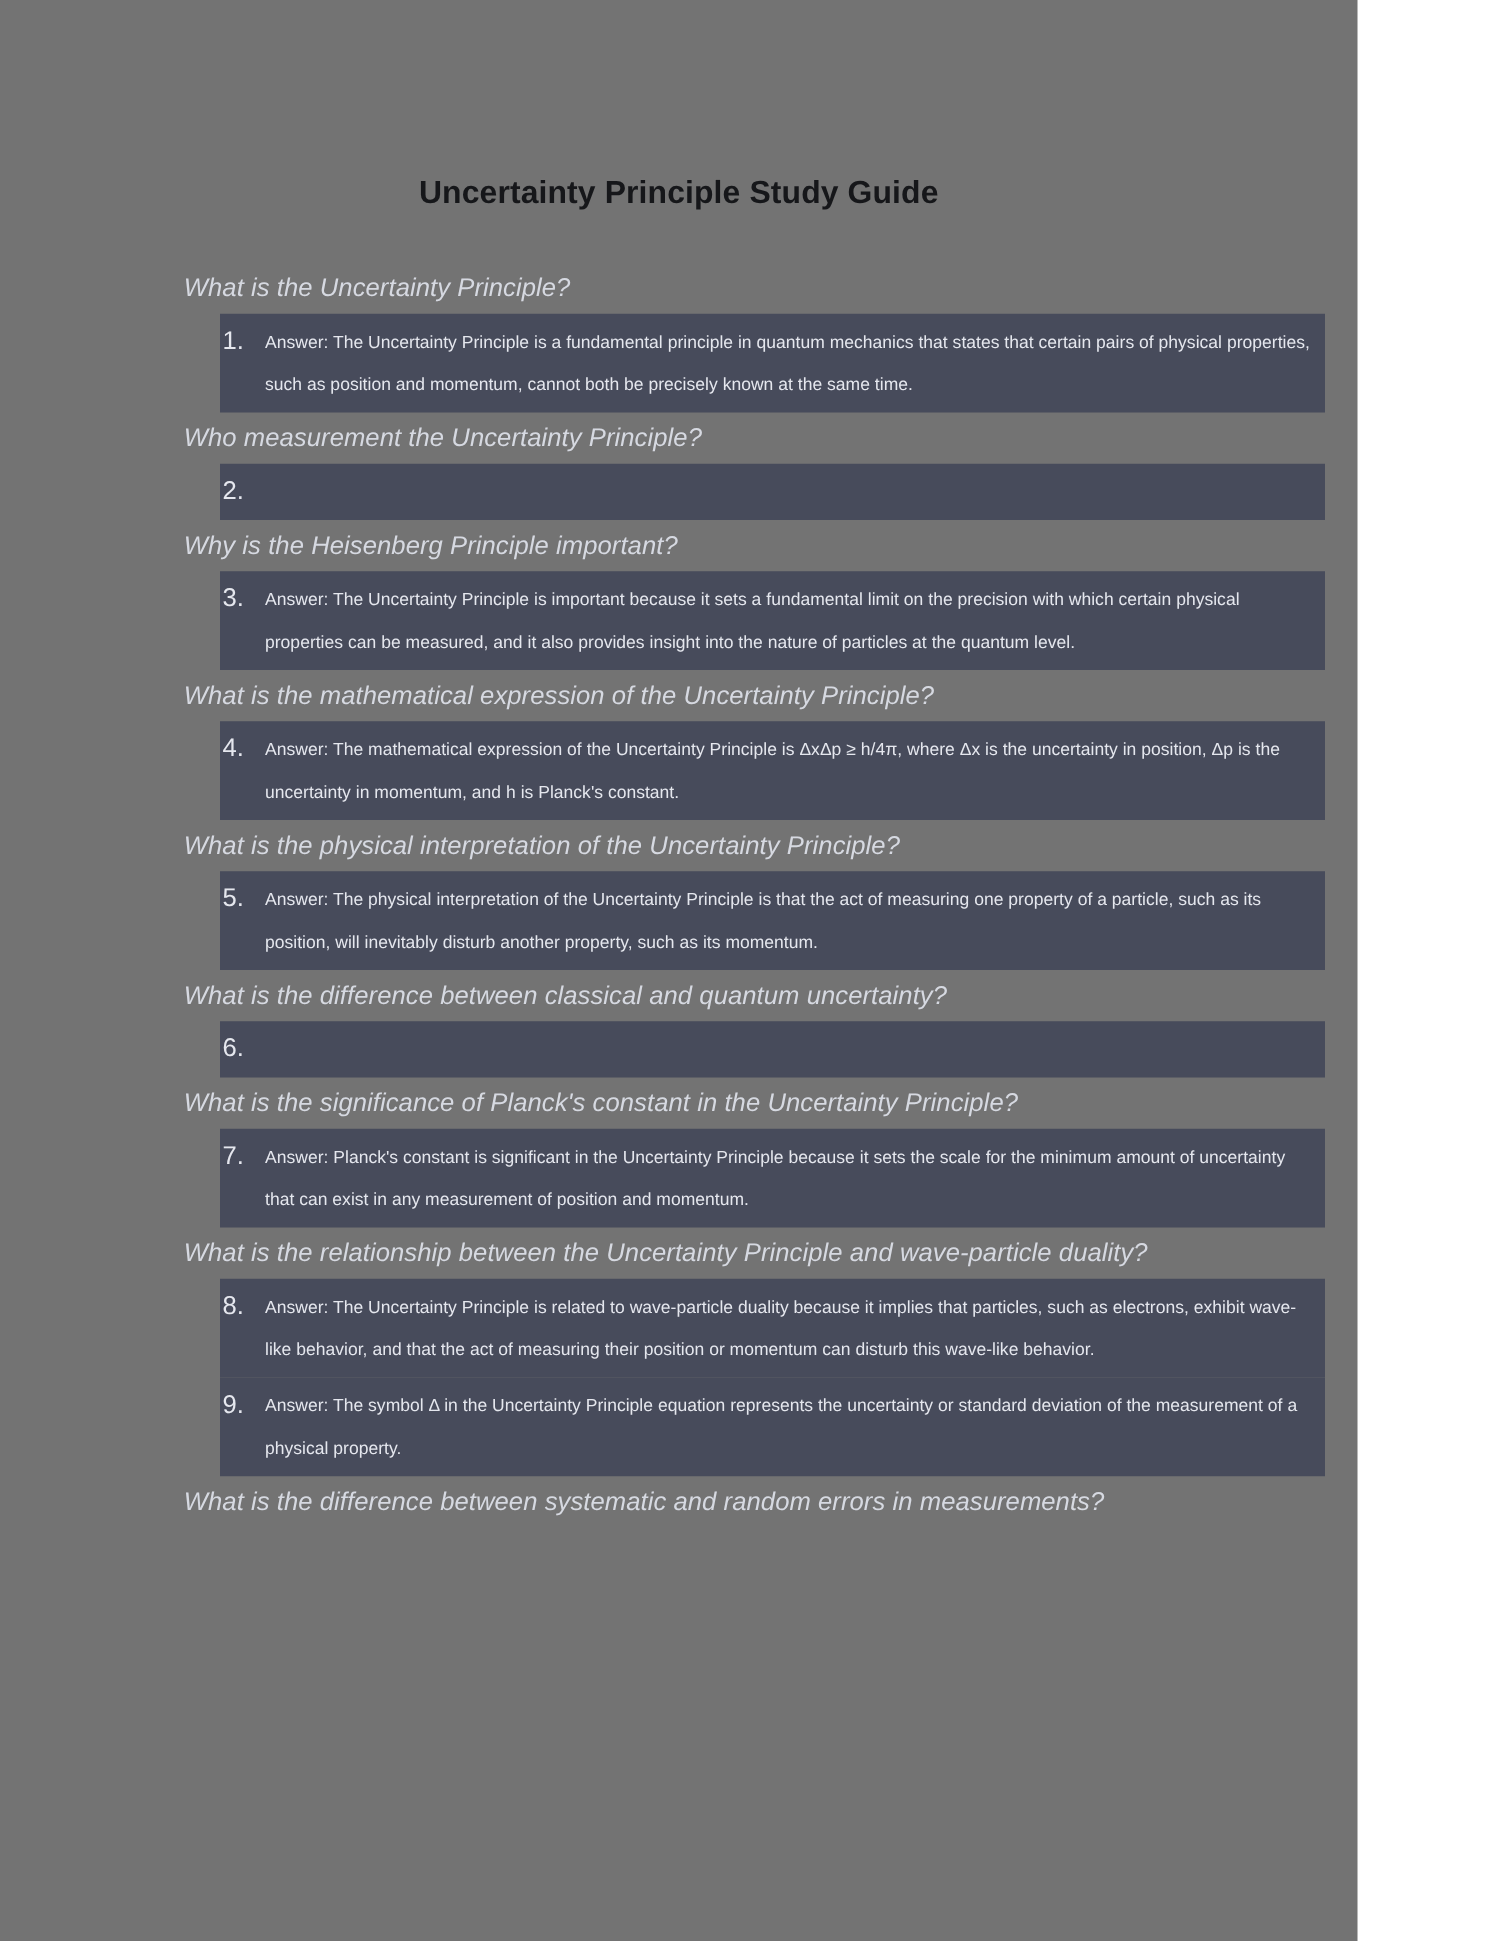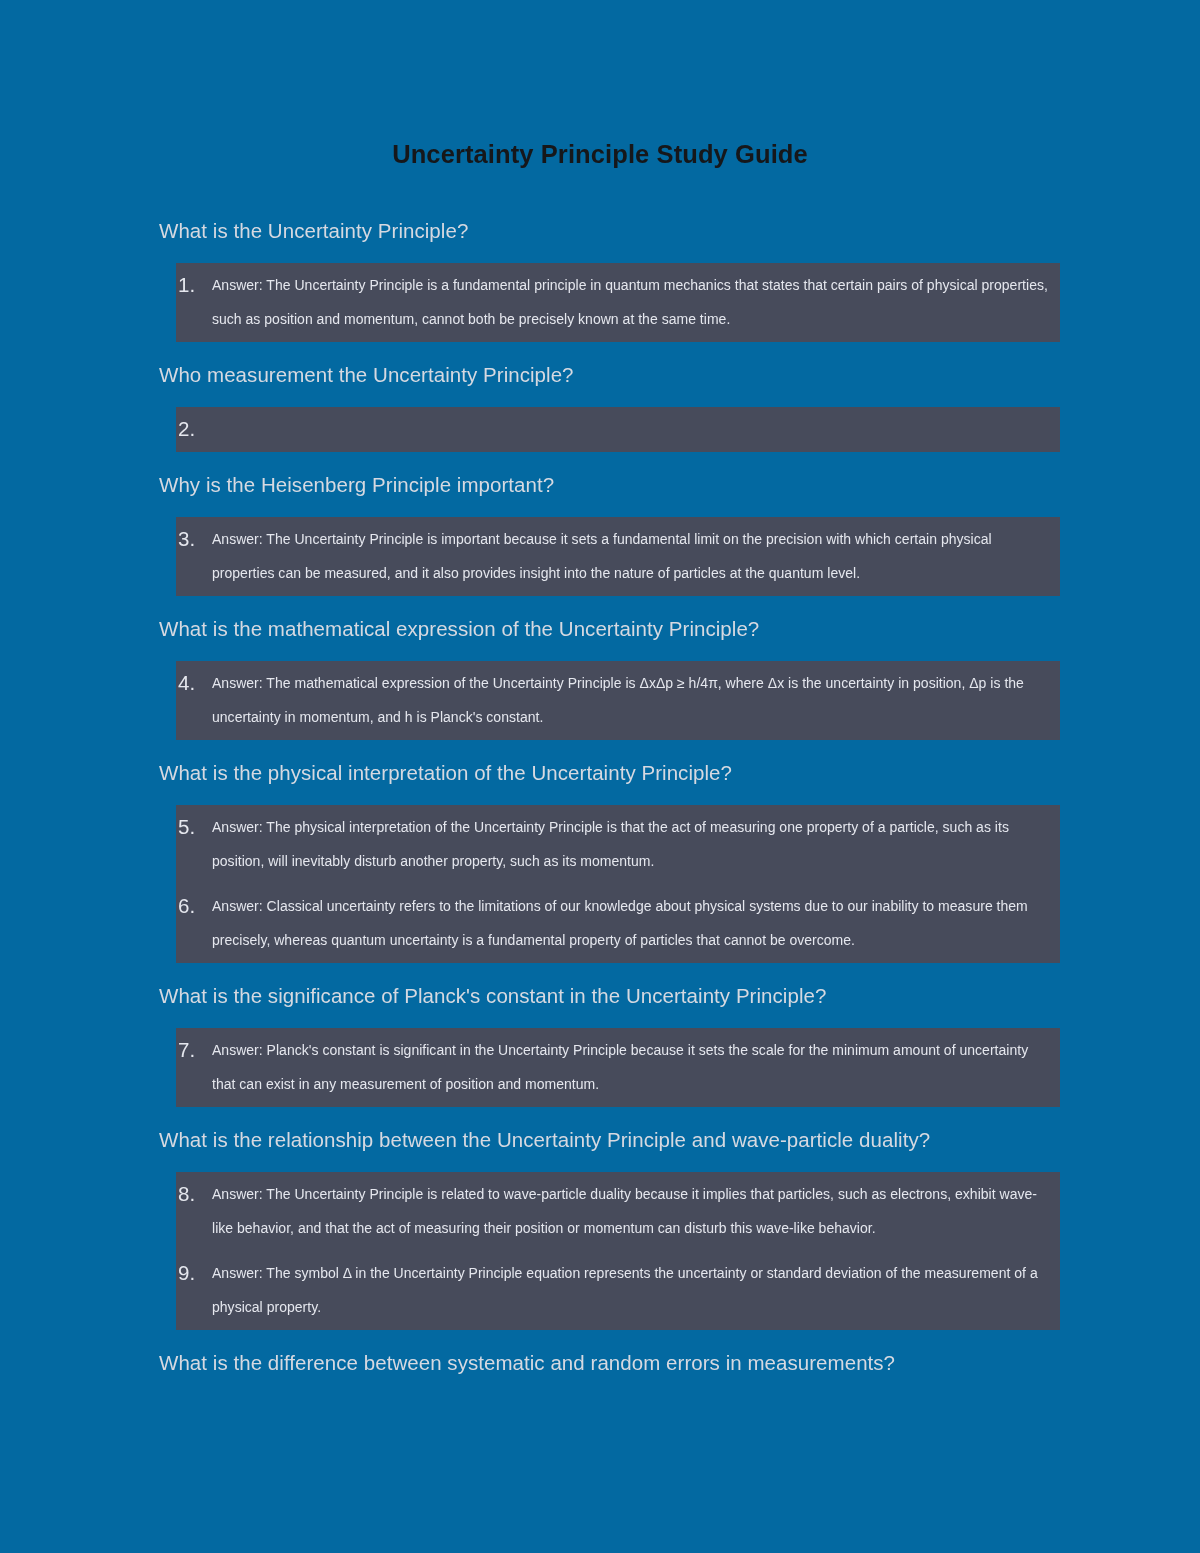--- a/index.html
+++ b/index.html
@@ -8,23 +8,23 @@
     background: #ffffff;
   }
   body {
     width: 1200px;
     height: 1553px;
     font-family: "Liberation Sans", sans-serif;
     position: relative;
     overflow: hidden;
   }
   .page {
-    width: 1200px;
+    width: 1086px;
     height: 1553px;
-    background: #0369a1;
+    background: #737373;
     box-sizing: border-box;
     padding: 0;
     position: relative;
   }
   .doc-title {
     text-align: center;
     font-size: 25.5px;
     font-weight: 600;
     color: #16171a;
     letter-spacing: 0.1px;
@@ -37,24 +37,25 @@
     padding-left: 143px;
     padding-right: 140px;
   }
   .qa-group {
     margin: 0;
   }
   .question {
     font-size: 20.5px;
     line-height: 33px;
     color: #d6d9e1;
-    margin: 16px;
+    margin: 4px;
     padding: 0;
     white-space: nowrap;
     letter-spacing: 0.05px;
+    font-style: italic;
   }
   .answer-block {
     background: #474b5b;
     color: #e5e7ee;
     margin: 0 0 0 33px;
     padding: 5px 8px 6px 0;
     width: 884px;
     box-sizing: border-box;
     display: flex;
     align-items: flex-start;
@@ -118,23 +119,23 @@
 
     <div class="qa-group">
       <div class="question">What is the physical interpretation of the Uncertainty Principle?</div>
       <div class="answer-block">
         <span class="answer-num">5.</span>
         <span class="answer-text">Answer: The physical interpretation of the Uncertainty Principle is that the act of measuring one property of a particle, such as its position, will inevitably disturb another property, such as its momentum.</span>
       </div>
     </div>
 
     <div class="qa-group">
+      <div class="question">What is the difference between classical and quantum uncertainty?</div>
       <div class="answer-block">
         <span class="answer-num">6.</span>
-        <span class="answer-text">Answer: Classical uncertainty refers to the limitations of our knowledge about physical systems due to our inability to measure them precisely, whereas quantum uncertainty is a fundamental property of particles that cannot be overcome.</span>
       </div>
     </div>
 
     <div class="qa-group">
       <div class="question">What is the significance of Planck's constant in the Uncertainty Principle?</div>
       <div class="answer-block">
         <span class="answer-num">7.</span>
         <span class="answer-text">Answer: Planck's constant is significant in the Uncertainty Principle because it sets the scale for the minimum amount of uncertainty that can exist in any measurement of position and momentum.</span>
       </div>
     </div>

